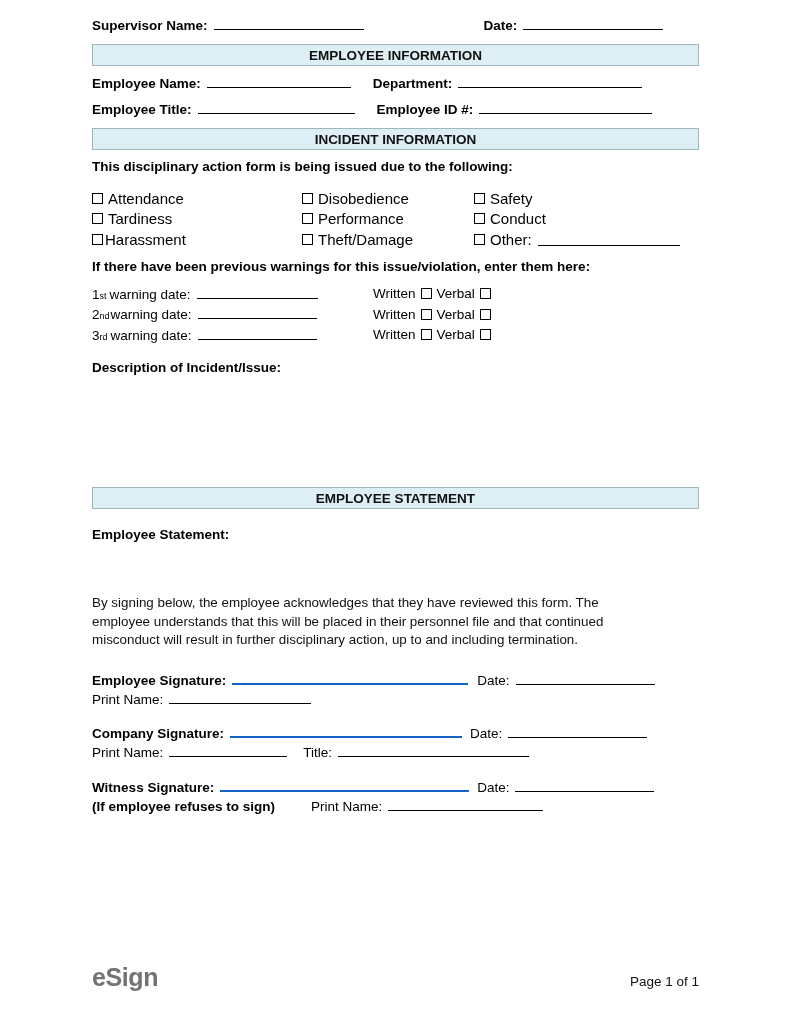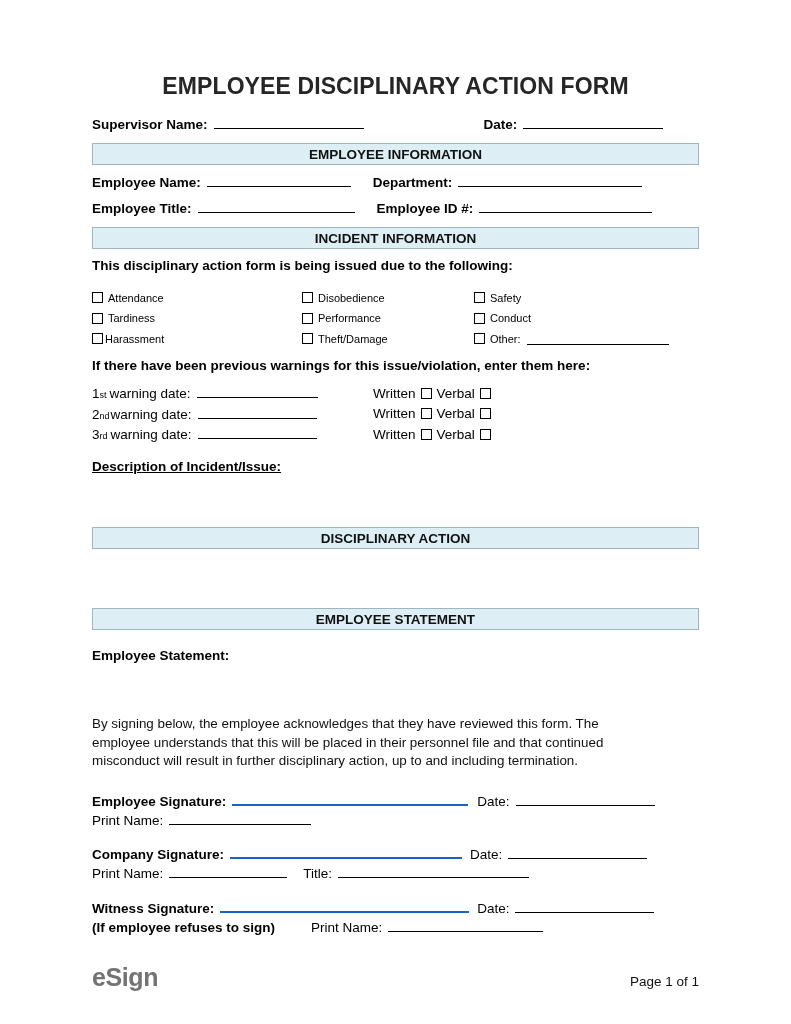--- a/index.html
+++ b/index.html
@@ -96,21 +96,21 @@
     box-sizing: border-box;
     background: #fff;
     vertical-align: -1px;
     margin-right: 5px;
     flex: none;
   }
   .cbox-tight { margin-right: 2px; }
 
   .check-grid {
     margin-top: 14px;
-    font-size: 11px;
+    font-size: 15px;
     font-weight: normal;
   }
   .check-line {
     display: flex;
     align-items: center;
     height: 20.5px;
     white-space: nowrap;
   }
   .ccol-1 { width: 210px; flex: none; display: flex; align-items: center; }
   .ccol-2 { width: 172px; flex: none; display: flex; align-items: center; }
@@ -163,21 +163,20 @@
     color: #111;
   }
 </style>
 </head>
 <body>
 
 <div class="page">
 
   <div class="content">
 
-    <div class="doc-title">EMPLOYEE DISCIPLINARY ACTION FORM</div>
 
     <div class="sup-row">
       <span class="lbl">Supervisor Name:</span>
       <span class="ln" style="width:150px;margin-left:6px;"></span>
       <span class="spacer" style="width:120px;"></span>
       <span class="lbl">Date:</span>
       <span class="ln" style="width:140px;margin-left:6px;"></span>
     </div>
 
     <div class="section-bar" style="margin-top:11px;">EMPLOYEE INFORMATION</div>
@@ -298,26 +297,25 @@
           <span class="ln" style="width:119px;margin-left:6px;"></span>
         </span>
         <span>Written</span>
         <span class="cbox" style="margin-left:5px;margin-right:5px;"></span>
         <span>Verbal</span>
         <span class="cbox" style="margin-left:5px;margin-right:0;"></span>
       </div>
 
     </div>
 
-    <div class="row" style="margin-top:15px;text-decoration:underline;">
+    <div class="row" style="margin-top:15px;">
       <span>Description of Incident/Issue:</span>
     </div>
     <div style="height:53px;"></div>
 
-    <div class="section-bar">DISCIPLINARY ACTION</div>
 
     <div style="height:59px;"></div>
 
     <div class="section-bar">EMPLOYEE STATEMENT</div>
 
     <div class="row" style="margin-top:18px;">
       <span>Employee Statement:</span>
     </div>
     <div style="height:52px;"></div>
 

